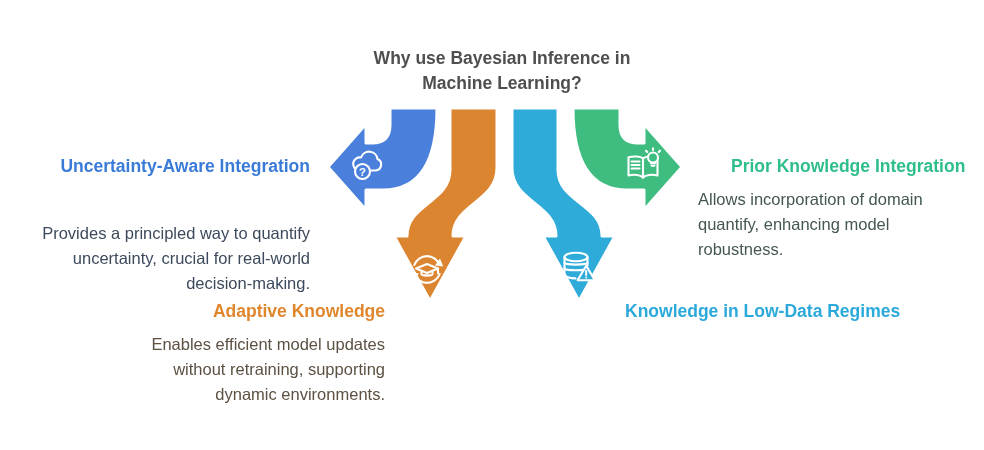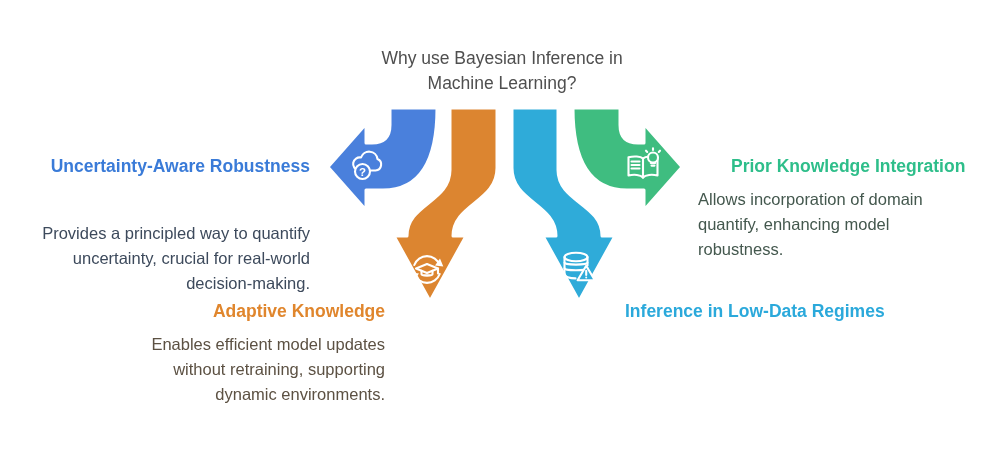--- a/index.html
+++ b/index.html
@@ -1,19 +1,19 @@
 <!DOCTYPE html>
 <html><head>
 <meta charset="utf-8">
 <style>
   html,body{margin:0;padding:0;background:#ffffff;}
   body{width:984px;height:450px;font-family:"Liberation Sans",sans-serif;position:relative;overflow:hidden;}
   .canvas{position:absolute;left:0;top:0;width:984px;height:450px;}
   .main-title{position:absolute;left:352px;top:46px;width:300px;text-align:center;
-    font-size:17.5px;font-weight:400;line-height:25px;color:#4F4F4F;}
+    font-size:17.5px;font-weight:700;line-height:25px;color:#4F4F4F;}
   .section{position:absolute;}
   .section .s-title{font-size:17.5px;font-weight:700;line-height:22px;white-space:nowrap;}
   .section .s-body{font-size:16.5px;line-height:25px;margin-top:10px;}
   .align-r{text-align:right;}
   .align-l{text-align:left;}
   .arrows{position:absolute;left:0;top:0;}
   .arrow{stroke:#ffffff;stroke-width:3;stroke-linejoin:round;}
   .icon{fill:none;stroke:#ffffff;stroke-width:2.1;stroke-linecap:round;stroke-linejoin:round;}
   .icon .fillw{fill:#ffffff;stroke:none;}
   .icon text{stroke:none;fill:#ffffff;font-family:"Liberation Sans",sans-serif;font-weight:700;}
@@ -67,31 +67,31 @@
       <path d="M20 10.5 C17.5 8.3 11 7.8 5.5 9.3 V27.5 C11 26.2 17.5 26.7 20 29.5"></path>
       <path d="M20 10.5 C22.5 8.3 29 7.8 34.5 9.3 V27.5 C29 26.2 22.5 26.7 20 29.5"></path>
       <path d="M8.5 13.5 h8 M8.5 17 h8 M8.5 20.5 h8"></path>
       <circle cx="30" cy="9.5" r="5" fill="#3FBD80"></circle>
       <path d="M27.8 15 h4.4 M28.5 17.6 h3"></path>
       <path d="M30 2 V0.3 M24.2 3.9 L23 2.7 M35.8 3.9 L37 2.7"></path>
     </g>
   </svg>
 
   <div class="section align-r" style="left:18px;top:155px;width:292px;">
-    <div class="s-title" style="color: rgb(58, 123, 216);">Uncertainty-Aware Robustness</div>
+    <div class="s-title" style="color: rgb(58, 123, 216);">Uncertainty-Aware Integration</div>
     <div class="s-body" style="color: rgb(61, 74, 92); margin-top: 44px;">Provides a principled way to quantify uncertainty, crucial for real-world decision-making.</div>
   </div>
 
   <div class="section align-r" style="left:125px;top:300px;width:260px;">
     <div class="s-title" style="color: rgb(224, 134, 45);">Adaptive Knowledge</div>
     <div class="s-body" style="color: rgb(92, 81, 67);">Enables efficient model updates without retraining, supporting dynamic environments.</div>
   </div>
 
   <div class="section align-l" style="left:625px;top:300px;width:235px;">
-    <div class="s-title" style="color: rgb(43, 169, 219);">Inference in Low-Data Regimes</div>
+    <div class="s-title" style="color: rgb(43, 169, 219);">Knowledge in Low-Data Regimes</div>
   </div>
 
   <div class="section align-l" style="left:698px;top:155px;width:265px;">
     <div class="s-title" style="color: rgb(46, 190, 138); margin-left: 33px;">Prior Knowledge Integration</div>
     <div class="s-body" style="color: rgb(68, 88, 78);">Allows incorporation of domain quantify, enhancing model robustness.</div>
   </div>
 
 </div>
 
 </body></html>

